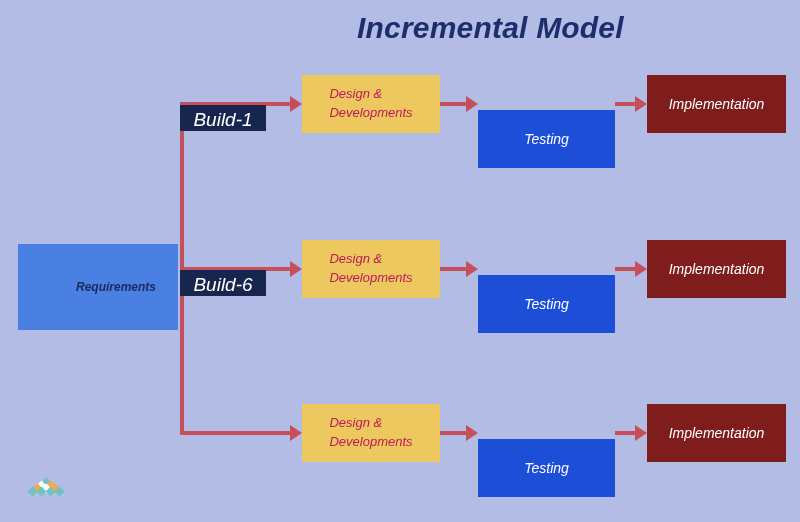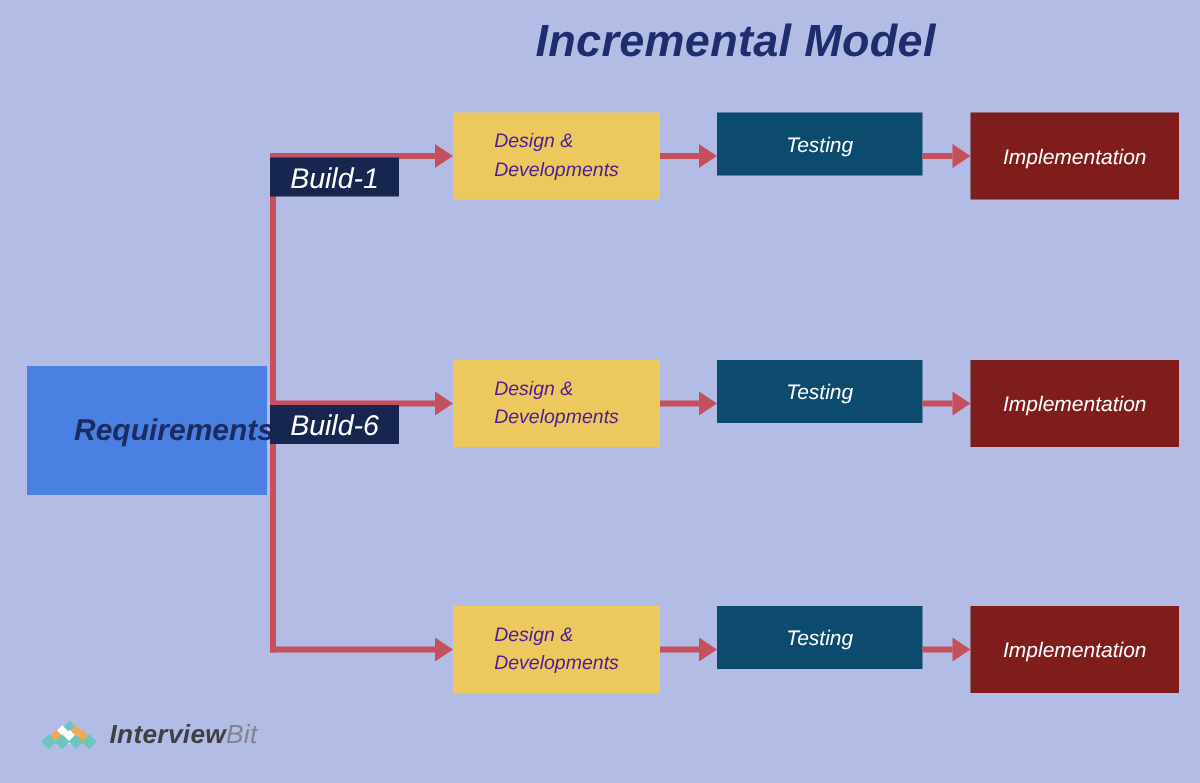--- a/index.html
+++ b/index.html
@@ -17,37 +17,37 @@
     letter-spacing:0.2px;
   }
   .box{
     position:absolute;
     display:flex;align-items:center;justify-content:center;
     box-sizing:border-box;
   }
   .req-box{
     left:18px;top:244px;width:160px;height:86px;
     background:#4a80e1;
-    color:#1c2b60;font-size:20px;font-weight:700;padding-left:36px;
+    color:#1c2b60;font-size:12px;font-weight:700;padding-left:36px;
   }
   .build-box{
     width:86px;height:26px;left:180px;
     background:#16264f;
     color:#ffffff;font-size:19px;font-weight:400;align-items:flex-end;
   }
   .design-box{
     left:302px;width:138px;height:58px;
     background:#edc85e;
-    color:#4c1d95;font-size:13px;line-height:1.45;
+    color:#be185d;font-size:13px;line-height:1.45;
   }
   .design-box .design-text{white-space:pre-line;text-align:left;}
   .test-box{
-    left:478px;width:137px;height:42px;
-    background:#0c4a6e;
-    color:#ffffff;font-size:14px;
+    left:478px;width:137px;height:58px;
+    background:#1d4ed8;
+    color:#ffffff;font-size:14px;margin-top:35px;
   }
   .impl-box{
     left:647px;width:139px;height:58px;
     background:#7f1d1d;
     color:#ffffff;font-size:14px;
   }
   .vline{
     position:absolute;left:180px;top:102px;
     width:4px;height:333px;background:#c64f5c;
   }
@@ -180,18 +180,15 @@
           <span class="d white"></span>
           <span class="d orange"></span>
         </div>
       <div class="logo-row">
           <span class="d teal"></span>
           <span class="d teal"></span>
           <span class="d teal"></span>
           <span class="d teal"></span>
         </div>
     </div>
-    <div class="logo-text">
-      <span class="bold">Interview</span><span class="light">Bit</span>
-    </div>
   </div>
 
 </div>
 
 </body></html>

